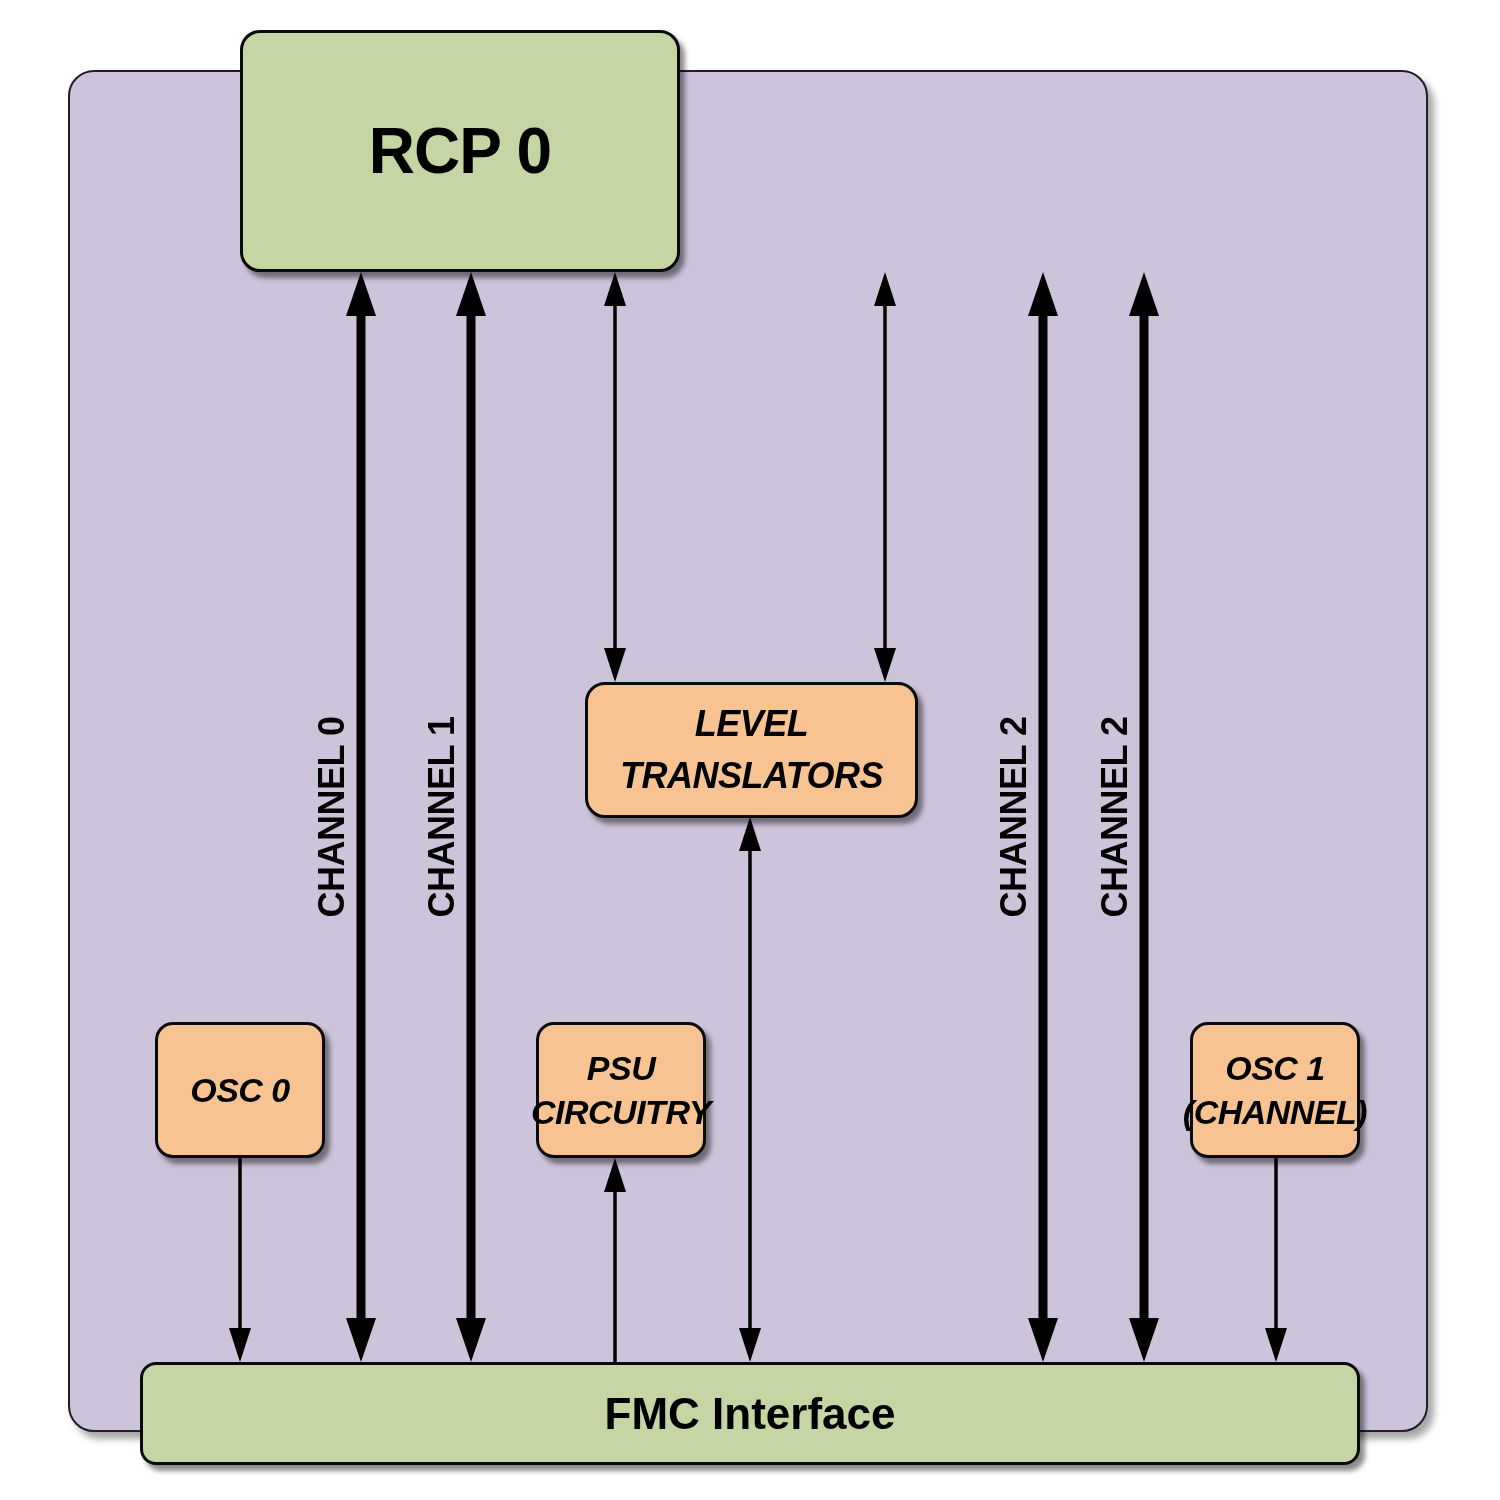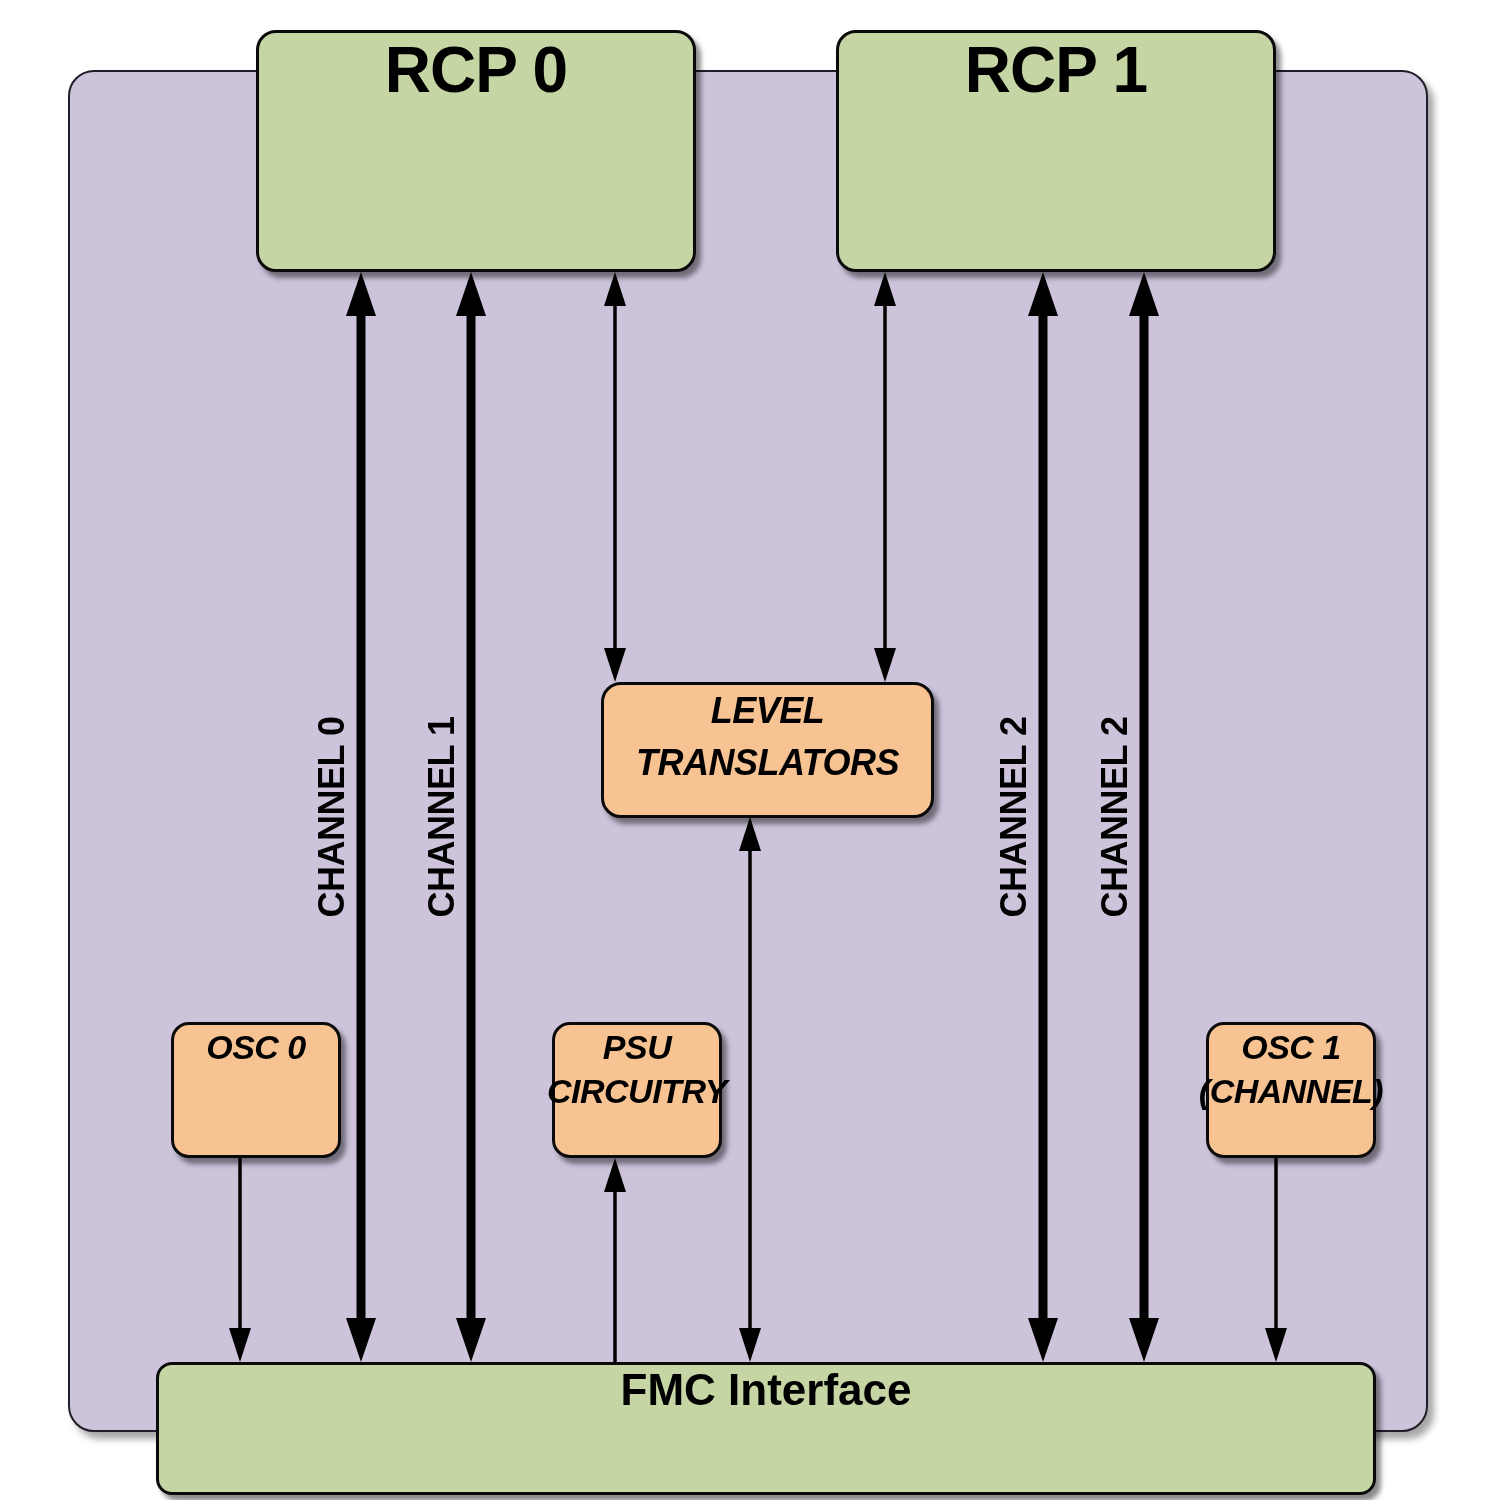--- a/index.html
+++ b/index.html
@@ -28,38 +28,37 @@
   }
   #arrow-layer{
     position:absolute;left:0;top:0;width:1500px;height:1500px;
     z-index:2;
   }
   .box{
     position:absolute;
     border:3px solid #0a0a0a;
     box-sizing:border-box;
     display:flex;flex-direction:column;
-    align-items:center;
+    align-items:center;justify-content:center;
     text-align:center;
     font-weight:bold;
     box-shadow:5px 6px 5px rgba(0,0,0,0.45);
     z-index:3;
-    margin-left:16px;
   }
   .green{background:var(--green);}
   .orange{background:var(--orange);font-style:italic;}
   .rcp{
     left:0;top:30px;width:440px;height:242px;
     border-radius:20px;
     font-size:64px;letter-spacing:-1px;
   }
   #rcp0{left:240px;}
   #rcp1{left:820px;}
   .fmc{
-    left:140px;top:1362px;width:1220px;height:133px;
+    left:140px;top:1362px;width:1220px;height:103px;
     border-radius:16px;
     font-size:44px;
   }
   .lt{
     left:585px;top:682px;width:333px;height:136px;
     border-radius:20px;
     font-size:36px;line-height:1.45;letter-spacing:-0.5px;
   }
   .small-box{
     top:1022px;width:170px;height:136px;
@@ -149,23 +148,20 @@
     <g>
       <line x1="1276" y1="1158" x2="1276" y2="1336" stroke="#000" stroke-width="3.5"></line>
       <polygon points="1276,1362 1287,1328 1265,1328" fill="#000"></polygon>
     </g>
   </svg>
 
   <div id="rcp0" class="box green rcp">
     <span>RCP 0</span>
   </div>
 
-  <div id="rcp1" class="box green rcp">
-    <span>RCP 1</span>
-  </div>
 
   <div class="box orange lt">
     <span>LEVEL</span>
     <span>TRANSLATORS</span>
   </div>
 
   <div id="osc0" class="box orange small-box">
     <span>OSC 0</span>
   </div>
 

